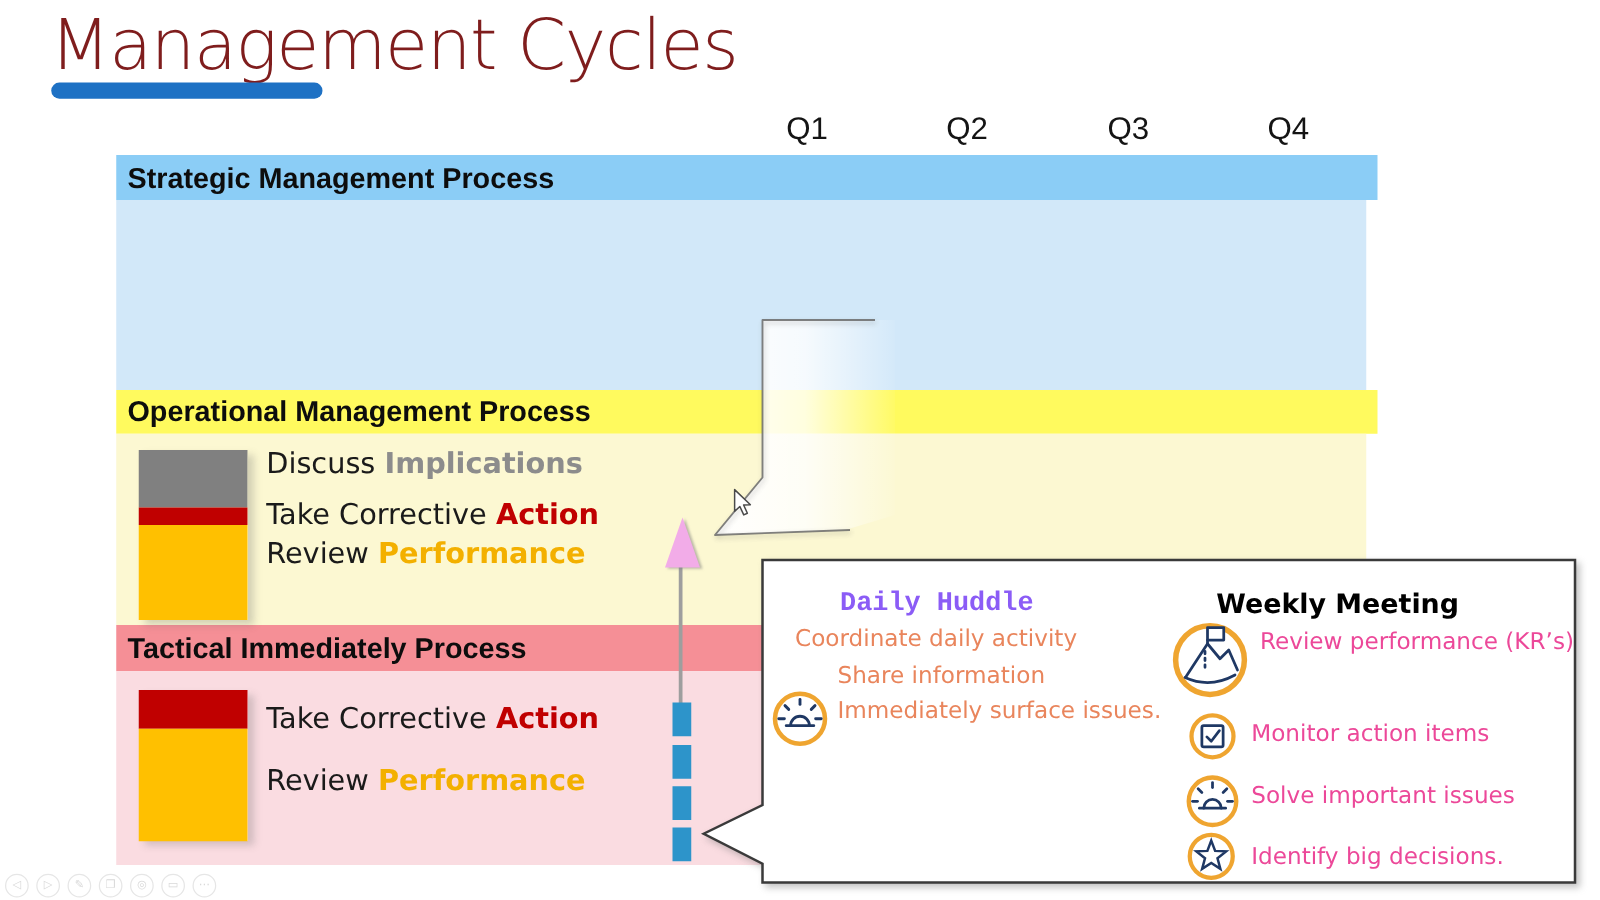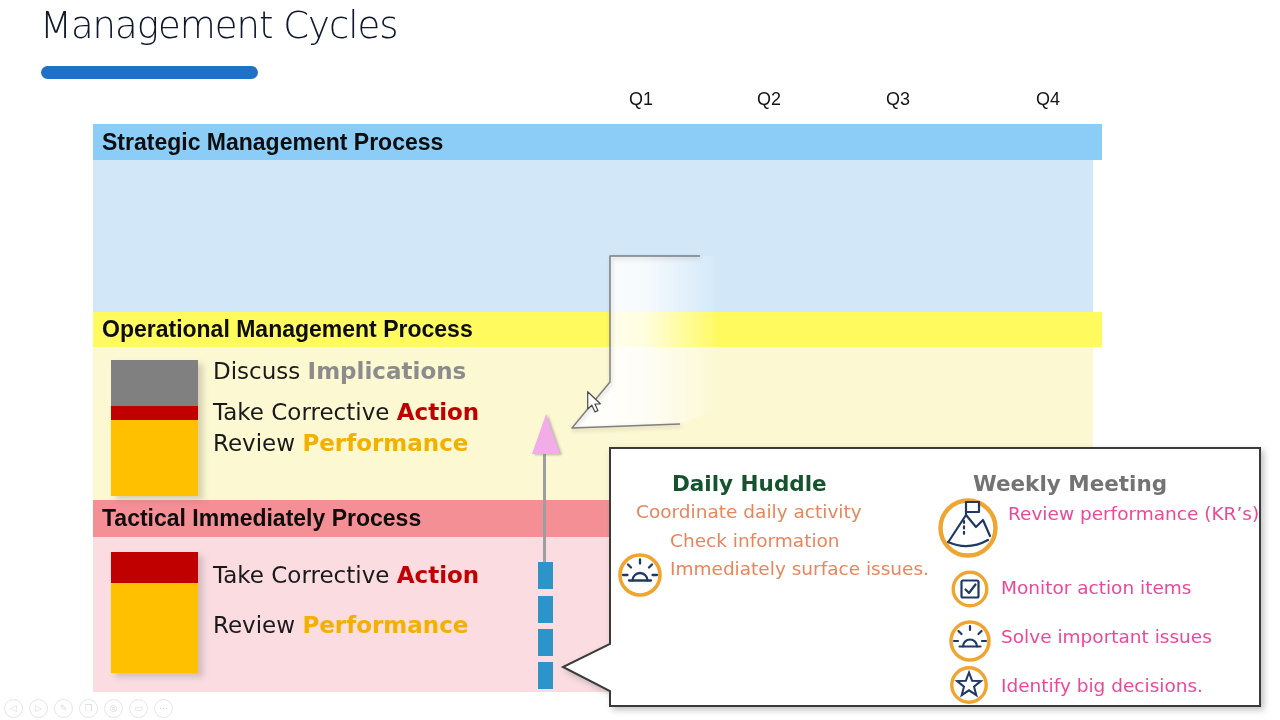--- a/index.html
+++ b/index.html
@@ -3,31 +3,31 @@
 <meta charset="utf-8">
 <style>
   html,body{margin:0;padding:0;}
   body{
     width:1280px;height:720px;position:relative;overflow:hidden;
     background:#ffffff;font-family:"DejaVu Sans",sans-serif;
   }
   
   .slide-title{
     position:absolute;left:40px;top:4px;margin:0;
-    font-size:37px;font-weight:300;color:#0f172a;letter-spacing:-1px;
+    font-size:56px;font-weight:300;color:#7f1d1d;letter-spacing:-1px;
     font-family:"DejaVu Sans",sans-serif;
     text-align:center;
   }
   .title-underline{
     position:absolute;left:41px;top:66px;width:217px;height:13px;
     border-radius:7px;background:#1E71C4;
   }
   
   .q-label{
-    position:absolute;top:89px;font-size:18px;color:#141414;
+    position:absolute;top:89px;font-size:25px;color:#141414;
     font-family:"Liberation Sans",sans-serif;
   }
   
   .band{position:absolute;left:93px;width:1000px;}
   .band-header{
     font-family:"Liberation Sans",sans-serif;font-weight:bold;
     font-size:23px;color:#0d0d0d;padding-left:9px;display:flex;align-items:center;text-align:right;
   }
   .hdr-strategic{top:124px;height:36px;background:#8BCDF6;}
   .fill-strategic{top:160px;height:152px;background:#D2E8F9;}
@@ -54,43 +54,43 @@
     position:absolute;left:532px;top:414px;width:0;height:0;
     border-left:14px solid transparent;border-right:14px solid transparent;
     border-bottom:40px solid #F2ACE8;
     filter:drop-shadow(2px 1px 1px rgba(120,120,120,.5));
   }
   .arrow-stem{position:absolute;left:543px;top:452px;width:3px;height:112px;background:#9E9E9E;}
   .dash{position:absolute;left:538px;width:15px;height:27px;background:#2D94CA;}
   
   .co-title{position:absolute;font-size:21.5px;font-weight:600;white-space:nowrap;}
   .co-line{position:absolute;font-size:18.5px;white-space:nowrap;}
-  .daily-title{color:#14532d;}
+  .daily-title{color:#8b5cf6;font-family:Liberation Mono, monospace;}
   .daily-line{color:#E9855C;}
-  .weekly-title{color:#737373;}
+  .weekly-title{color:#000000;}
   .weekly-line{color:#ec4899;}
   .two-line{line-height:22.5px;}
   
   .pc{
     position:absolute;top:699px;width:17px;height:17px;border:1px solid #E6E6E6;
     border-radius:50%;color:#D9D9D9;font-size:9px;line-height:16px;text-align:center;
     background:rgba(255,255,255,.4);
   }
   svg{position:absolute;overflow:visible;}
 </style>
 </head>
 <body>
 
 <h1 class="slide-title">Management Cycles</h1>
 <div class="title-underline"></div>
 
 <div class="q-label" style="left:629px">Q1</div>
 <div class="q-label" style="left:757px">Q2</div>
 <div class="q-label" style="left:886px">Q3</div>
-<div class="q-label" style="left:1036px">Q4</div>
+<div class="q-label" style="left:1014px">Q4</div>
 
 <div class="band band-header hdr-strategic">
   <span>Strategic Management Process</span>
 </div>
 <div class="band fill-strategic"></div>
 <div class="band band-header hdr-operational">
   <span>Operational Management Process</span>
 </div>
 <div class="band fill-operational"></div>
 <div class="band band-header hdr-tactical">
@@ -134,21 +134,21 @@
 <div class="dash" style="top:596px"></div>
 <div class="dash" style="top:629px"></div>
 <div class="dash" style="top:662px"></div>
 
 <svg width="1280" height="720" style="left:0;top:0;pointer-events:none">
   <path d="M610,448 L1260,448 L1260,706 L610,706 L610,691 L563,667 L610,644 Z" fill="#ffffff" stroke="#3A3A3A" stroke-width="2" stroke-linejoin="miter" filter="drop-shadow(3px 3px 3px rgba(120,120,120,.45))"></path>
 </svg>
 
 <div class="co-title daily-title" style="left:672px;top:471px">Daily Huddle</div>
 <div class="co-line daily-line" style="left:636px;top:501px">Coordinate daily activity</div>
-<div class="co-line daily-line" style="left:670px;top:530px">Check information</div>
+<div class="co-line daily-line" style="left:670px;top:530px">Share information</div>
 <div class="co-line daily-line" style="left:670px;top:558px">Immediately surface issues.</div>
 
 <svg width="50" height="50" style="left:615px;top:550px" viewBox="-25 -25 50 50">
   <circle cx="0" cy="0" r="20" fill="#ffffff" stroke="#EFA530" stroke-width="3.6"></circle>
   <g stroke="#1F3864" stroke-width="2.3" fill="none" stroke-linecap="round">
     <path d="M-7.5,5.5 a7.5,7.5 0 0 1 15,0"></path>
     <path d="M-11,5.5 L11,5.5"></path>
     <path d="M-17,0 l4.5,0"></path>
       <path d="M12.5,0 l4.5,0"></path>
     <path d="M-12,-10.5 l3,3"></path>

